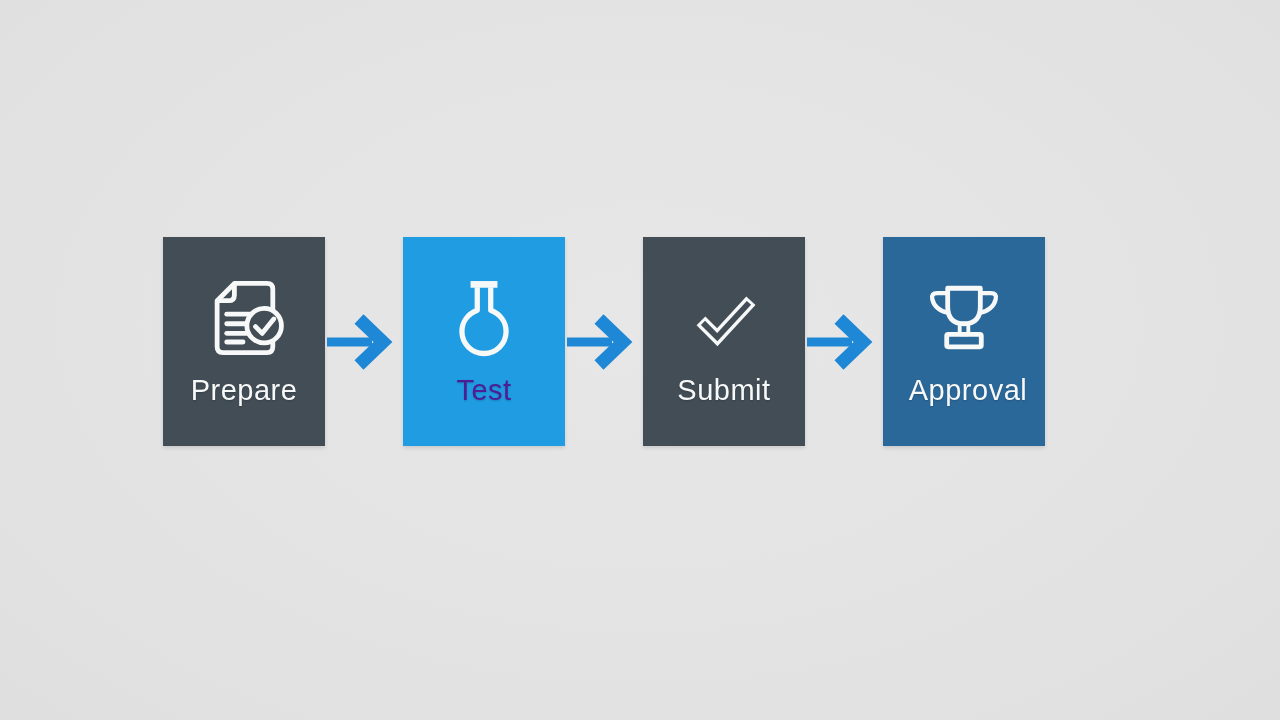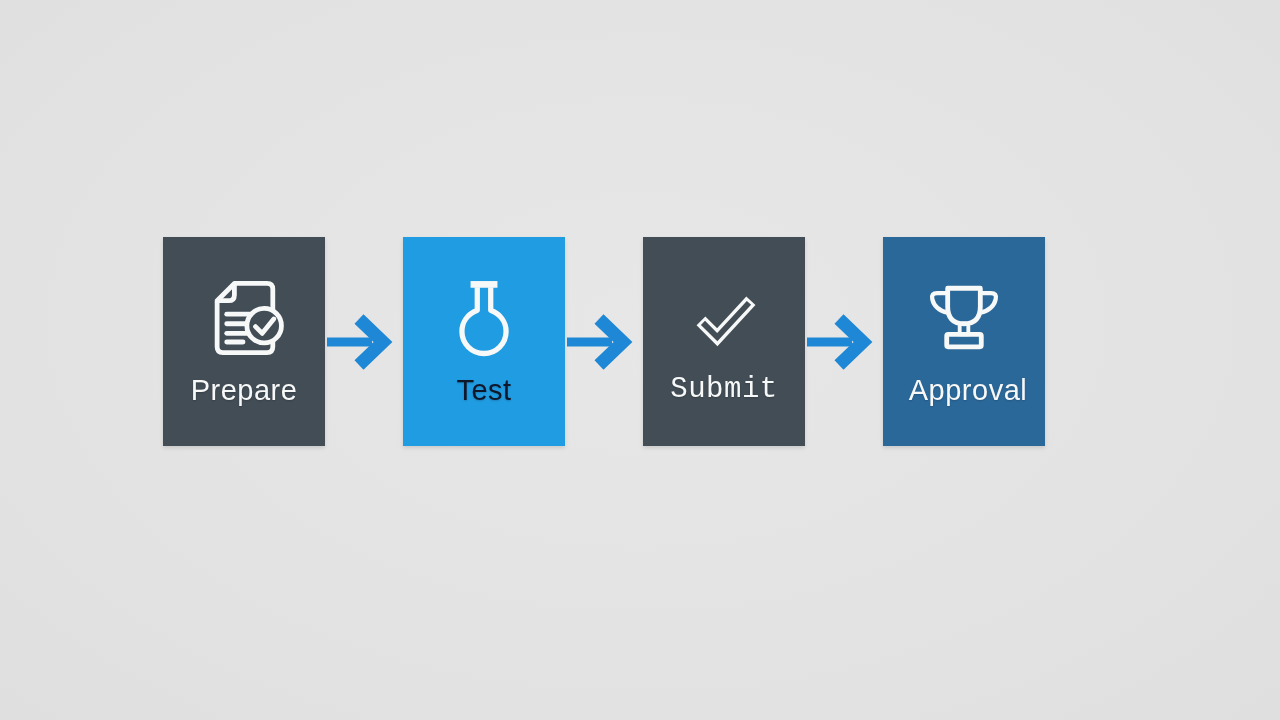--- a/index.html
+++ b/index.html
@@ -100,29 +100,29 @@
     <svg class="arrow" viewBox="0 0 78 64" style="color: rgb(30, 135, 214);">
       <line class="shaft" x1="2" y1="32" x2="47" y2="32"></line>
       <path class="head" d="M34 9 L58 32 L34 55"></path>
     </svg>
 
     <div class="step" style="background-color: rgb(32, 156, 226);">
       <svg class="step-icon" viewBox="0 0 100 100" style="color: rgb(247, 248, 248);">
         <line class="stroke" style="stroke-width:7" x1="36" y1="15" x2="64" y2="15"></line>
         <path class="stroke" style="stroke-width:5.5" d="M43 18 V42 C33 46 27 54 27 64 A23 23 0 0 0 73 64 C73 54 67 46 57 42 V18"></path>
       </svg>
-      <div class="step-label" style="color: #0f172a;">Test</div>
+      <div class="step-label" style="color: #4c1d95;">Test</div>
     </div>
 
     <svg class="arrow" viewBox="0 0 78 64" style="color: rgb(30, 135, 214);">
       <line class="shaft" x1="2" y1="32" x2="47" y2="32"></line>
       <path class="head" d="M34 9 L58 32 L34 55"></path>
     </svg>
 
-    <div class="step" style="background-color: rgb(66, 77, 86); font-family: Liberation Mono, monospace;">
+    <div class="step" style="background-color: rgb(66, 77, 86);">
       <svg class="step-icon" viewBox="0 0 100 100" style="color: rgb(247, 248, 248);">
         <path fill="none" stroke="currentColor" stroke-width="13" stroke-linejoin="miter" d="M26 53 L43 70 L78 32"></path>
         <path fill="none" stroke-width="6" stroke-linejoin="miter" d="M28.1 55.1 L43 70 L76 34.2" style="stroke: rgb(66, 77, 86);"></path>
       </svg>
       <div class="step-label" style="color: rgb(247, 248, 248);">Submit</div>
     </div>
 
     <svg class="arrow" viewBox="0 0 78 64" style="color: rgb(30, 135, 214);">
       <line class="shaft" x1="2" y1="32" x2="47" y2="32"></line>
       <path class="head" d="M34 9 L58 32 L34 55"></path>

